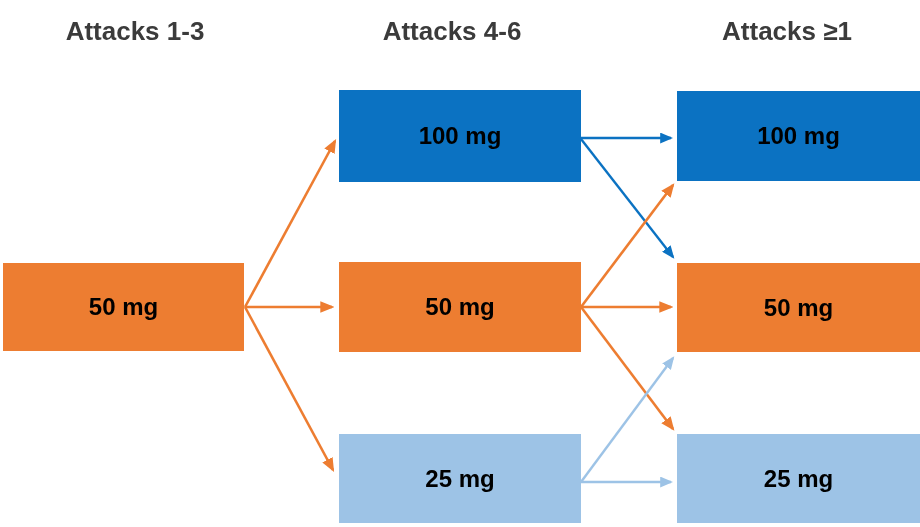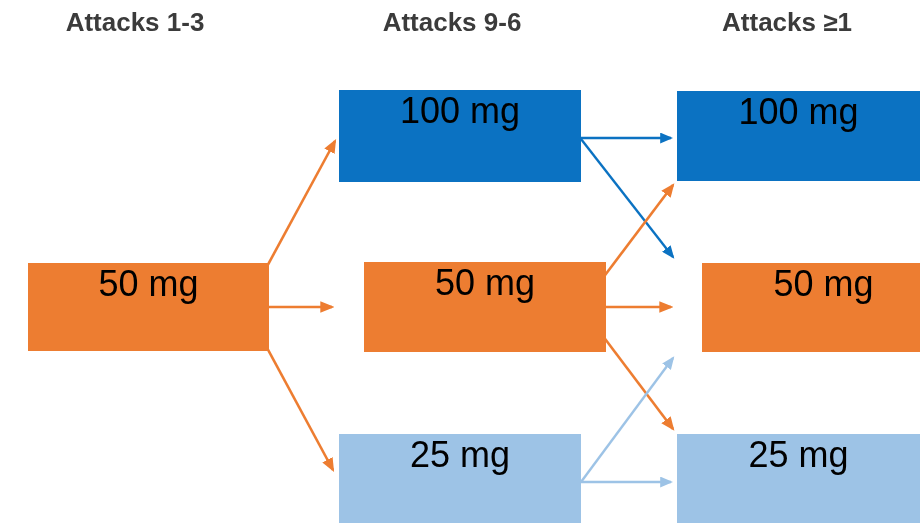--- a/index.html
+++ b/index.html
@@ -13,54 +13,54 @@
   html,body{margin:0;padding:0;}
   body{
     width:920px;height:527px;
     background:var(--bg);
     font-family:"Liberation Sans", sans-serif;
   }
   .canvas{
     position:relative;width:920px;height:527px;overflow:hidden;background:var(--bg);
   }
   .hdr{
-    position:absolute;top:8px;height:30px;
+    position:absolute;top:17px;height:30px;
     font-size:26px;font-weight:bold;color:var(--header-text);
     text-align:center;line-height:28px;white-space:nowrap;
   }
   #hdr1{left:35px;width:200px;}
   #hdr2{left:352px;width:200px;}
   #hdr3{left:687px;width:200px;}
   .box{
     position:absolute;
-    display:flex;align-items:flex-start;justify-content:center;
-    font-size:36px;color:var(--box-text);
+    display:flex;align-items:center;justify-content:center;
+    font-size:24px;color:var(--box-text);font-weight:bold;
   }
-  .box.orange{background:var(--orange);margin-left:25px;}
+  .box.orange{background:var(--orange);}
   .box.blue{background:var(--blue);}
   .box.light_blue{background:var(--light-blue);}
   #b-c1-50 {left:3px;  top:263px;width:241px;height:88px;}
   #b-c2-100{left:339px;top:90px; width:242px;height:92px;}
   #b-c2-50 {left:339px;top:262px;width:242px;height:90px;}
   #b-c2-25 {left:339px;top:434px;width:242px;height:89px;}
   #b-c3-100{left:677px;top:91px; width:243px;height:90px;}
   #b-c3-50 {left:677px;top:263px;width:243px;height:89px;}
   #b-c3-25 {left:677px;top:434px;width:243px;height:89px;}
   #arrows-svg{
     position:absolute;left:0;top:0;width:920px;height:527px;
     pointer-events:none;
   }
 </style>
 </head>
 <body>
 
 <div class="canvas">
 
   <div class="hdr" id="hdr1">Attacks 1-3</div>
-  <div class="hdr" id="hdr2">Attacks 9-6</div>
+  <div class="hdr" id="hdr2">Attacks 4-6</div>
   <div class="hdr" id="hdr3">Attacks ≥1</div>
 
   <svg id="arrows-svg" viewBox="0 0 920 527" xmlns="http://www.w3.org/2000/svg">
     <defs>
       <marker id="head-orange" viewBox="0 0 12 10" refX="10" refY="5" markerWidth="14" markerHeight="12" markerUnits="userSpaceOnUse" orient="auto">
         <path d="M0,0 L12,5 L0,10 z" style="fill:var(--orange)"></path>
       </marker>
       <marker id="head-blue" viewBox="0 0 12 10" refX="10" refY="5" markerWidth="13" markerHeight="11" markerUnits="userSpaceOnUse" orient="auto">
         <path d="M0,0 L12,5 L0,10 z" style="fill:var(--blue)"></path>
       </marker>

